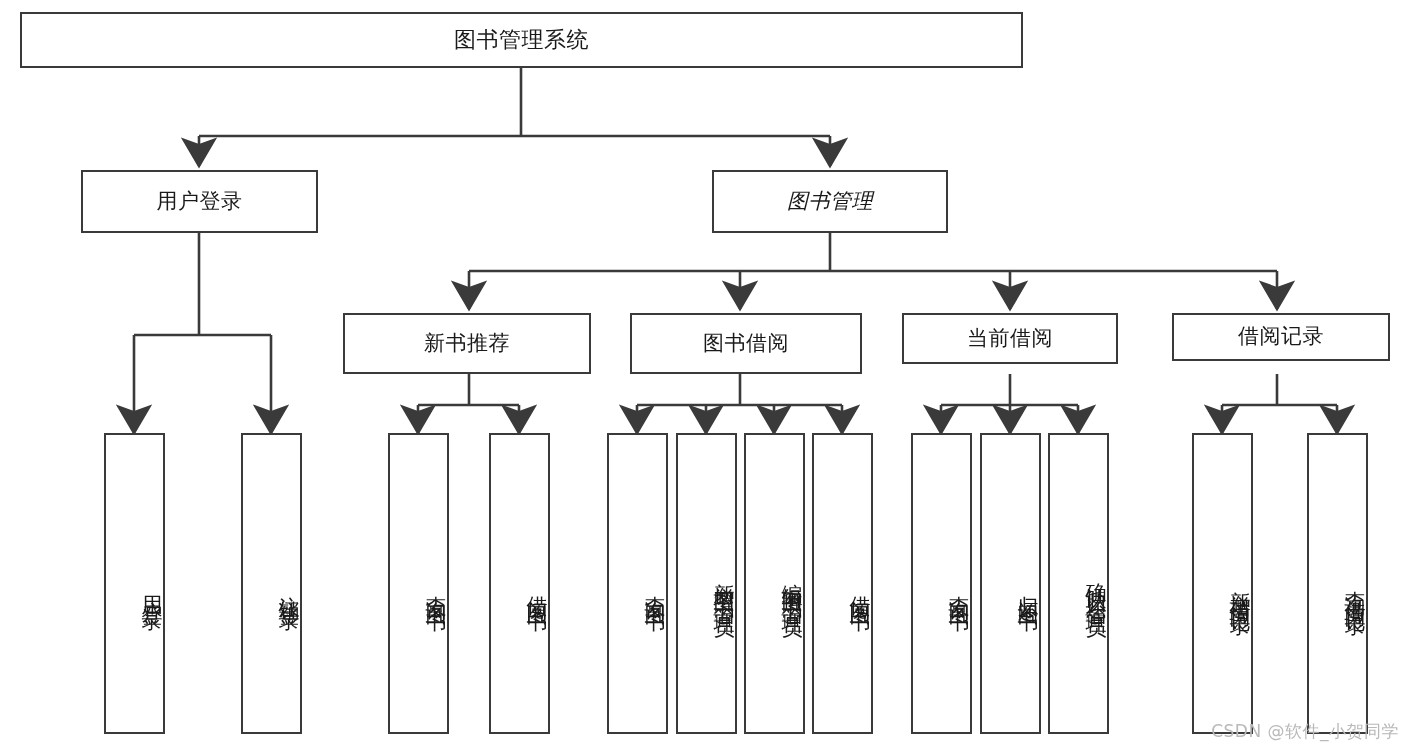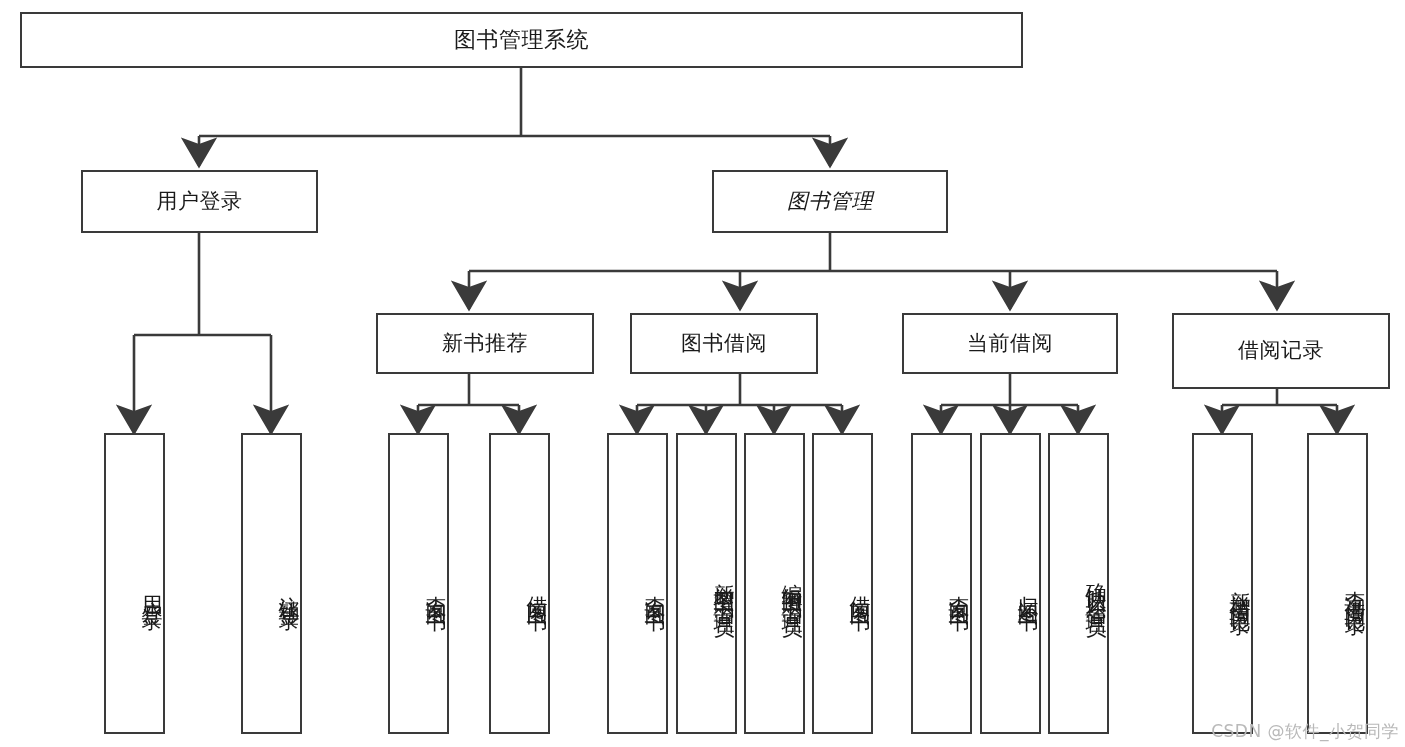--- a/index.html
+++ b/index.html
@@ -129,30 +129,30 @@
     <span>图书管理系统</span>
   </div>
 
   <div class="node node-h" style="left:81px; top:170px; width:237px; height:63px;">
     <span>用户登录</span>
   </div>
   <div class="node node-h" style="left:712px; top:170px; width:236px; height:63px;font-style:italic;">
     <span>图书管理</span>
   </div>
 
-  <div class="node node-h" style="left:376px; top:313px; width:218px; height:61px;">
+  <div class="node node-h" style="left:343px; top:313px; width:248px; height:61px;">
     <span>新书推荐</span>
   </div>
-  <div class="node node-h" style="left:630px; top:313px; width:188px; height:61px;">
+  <div class="node node-h" style="left:630px; top:313px; width:232px; height:61px;">
     <span>图书借阅</span>
   </div>
-  <div class="node node-h" style="left:902px; top:313px; width:216px; height:61px;">
+  <div class="node node-h" style="left:902px; top:313px; width:216px; height:51px;">
     <span>当前借阅</span>
   </div>
-  <div class="node node-h" style="left:1172px; top:313px; width:218px; height:76px;">
+  <div class="node node-h" style="left:1172px; top:313px; width:218px; height:48px;">
     <span>借阅记录</span>
   </div>
 
   <div class="node node-v" style="left:104px; top:433px; width:61px; height:301px;">
     <span class="vtext">用户登录</span>
   </div>
   <div class="node node-v" style="left:241px; top:433px; width:61px; height:301px;">
     <span class="vtext">注销登录</span>
   </div>
 

